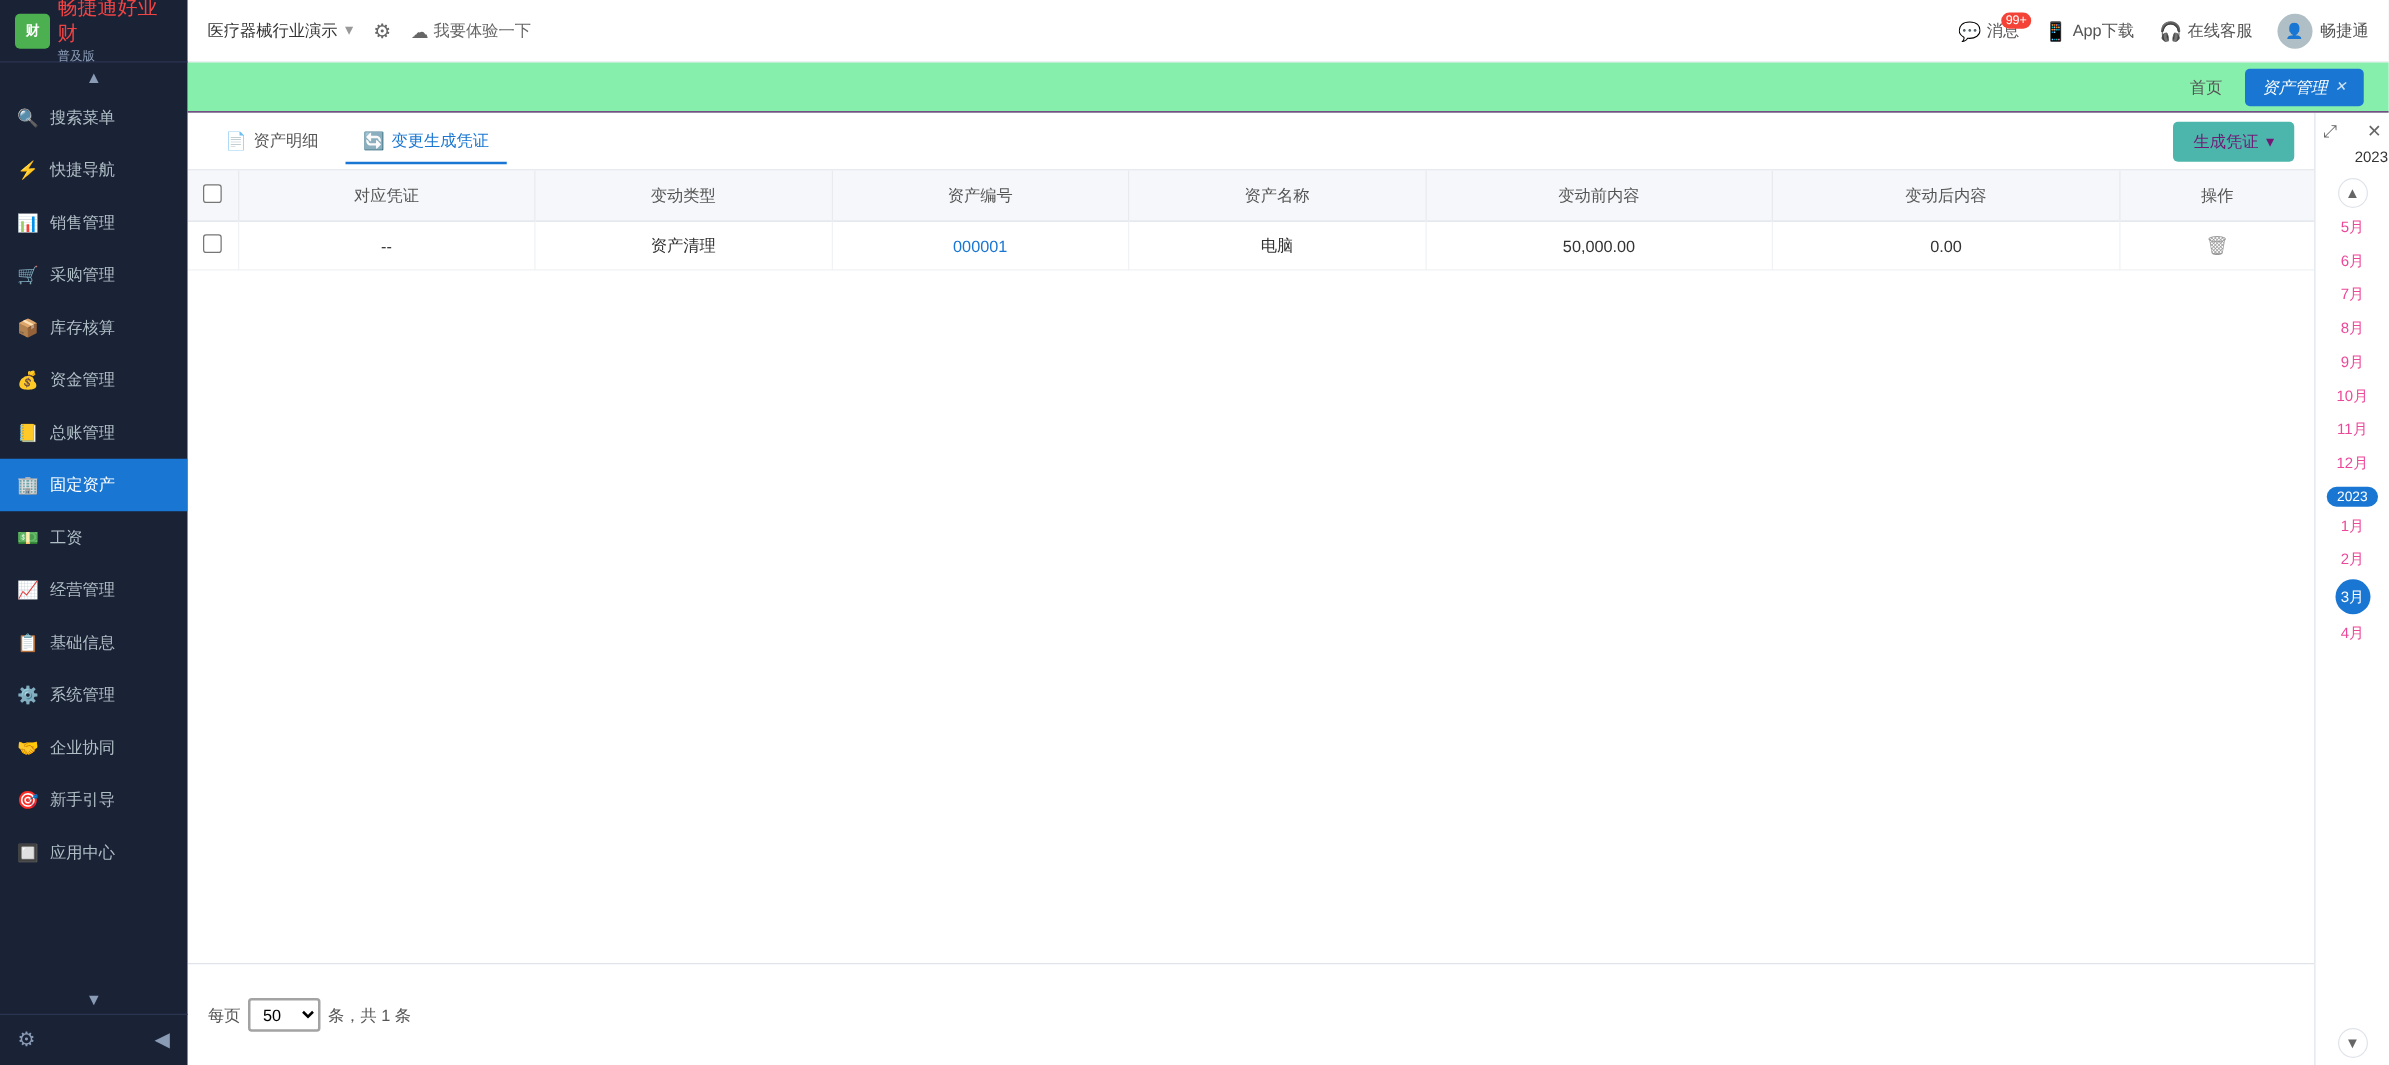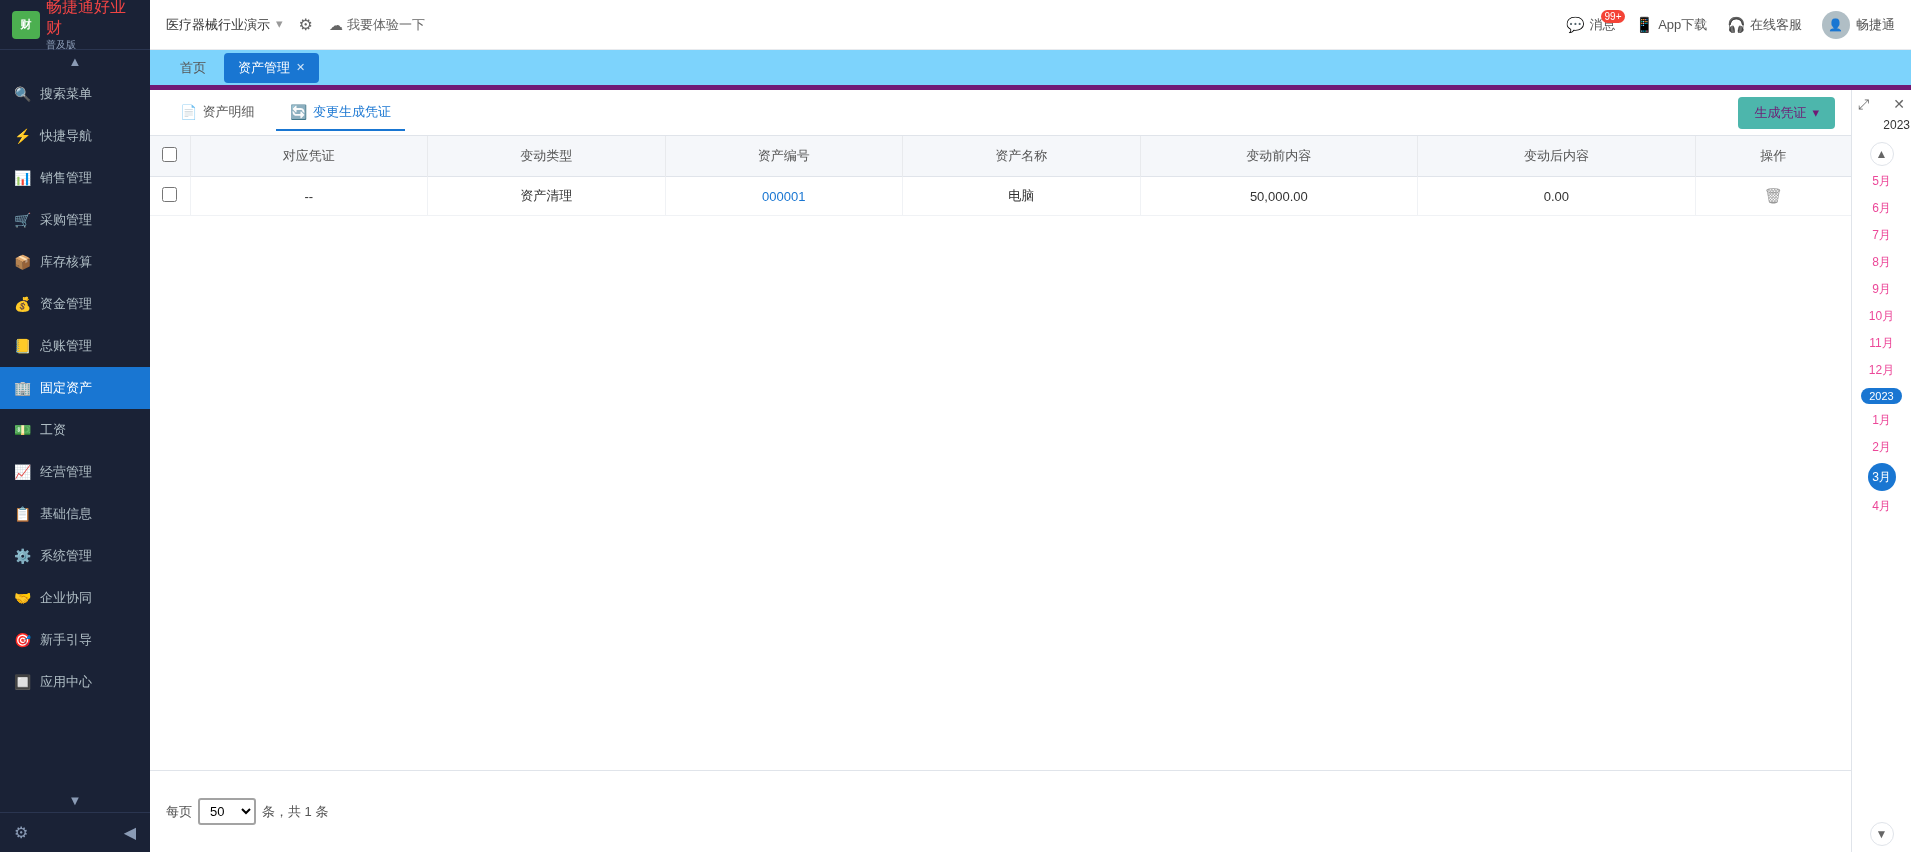--- a/index.html
+++ b/index.html
@@ -170,42 +170,44 @@
       display: flex;
       align-items: center;
       justify-content: center;
       color: white;
       font-size: 12px;
       margin-right: 6px;
     }
 
     
     .tabbar {
-      background: #7dd3fc;
-      border-bottom: 5px solid #701a75;
+      background: #86efac;
+      border-bottom: 1px solid #701a75;
       display: flex;
       align-items: center;
       padding: 0 16px;
       height: 40px;
       flex-shrink: 0;
+      justify-content: flex-end;
     }
     .tab-item {
       padding: 6px 14px;
       font-size: 13px;
       color: #555;
       cursor: pointer;
       border-radius: 2px;
       margin-right: 4px;
     }
     .tab-item.active {
       background: #1976d2;
       color: #fff;
       border-radius: 4px;
       display: flex;
       align-items: center;
+      font-style: italic;
     }
     .tab-close {
       margin-left: 6px;
       font-size: 11px;
       opacity: 0.8;
     }
 
     
     .content-area {
       flex: 1;

